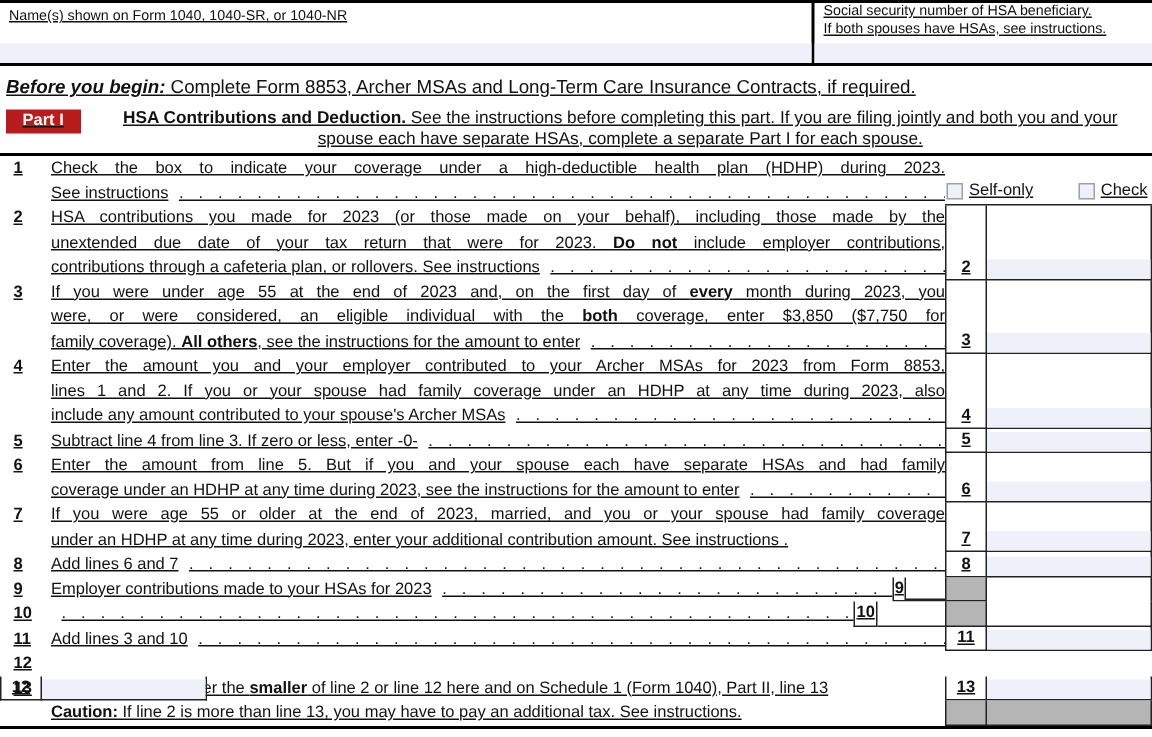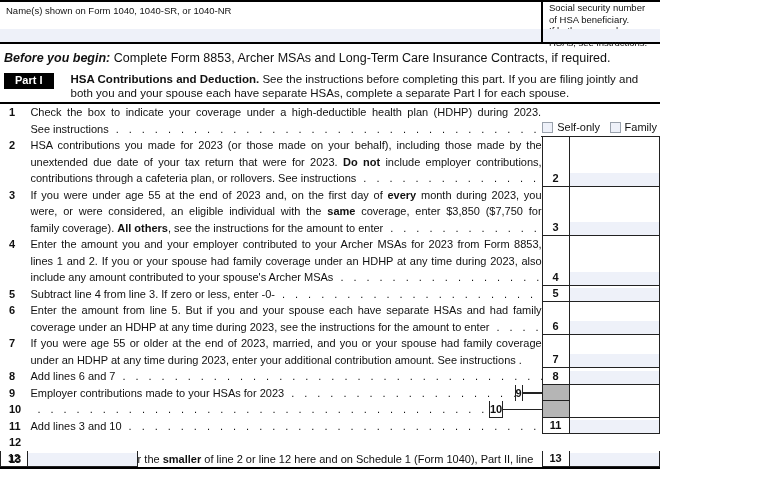--- a/index.html
+++ b/index.html
@@ -1,44 +1,44 @@
 <!DOCTYPE html>
 <html><head>
 <meta charset="utf-8">
 <style>
   * { margin:0; padding:0; box-sizing:border-box; }
   html,body { background:#fff; }
   body { width:768px; font-family:"Liberation Sans", sans-serif; color:#111; }
-  .form { position:relative; width:660px; height:491px; background:#fff; overflow:hidden; }
+  .form { position:relative; width:768px; height:491px; background:#fff; overflow:hidden;text-decoration:underline; }
 
   .toprule { height:2px; background:#000; }
   .botrule { height:2px; background:#000; }
 
   
   .hdr { display:flex; height:42px; border-bottom:2px solid #000; }
   .hdr-left { position:relative; width:543px; border-right:2px solid #000; padding:3px 6px; font-size:9.5px; }
   .hdr-right { position:relative; flex:1; padding:0 6px; font-size:9.5px; line-height:11.5px; }
   .hdr-fill { position:absolute; left:0; right:0; bottom:0; height:13px; background:#eef1f9; }
 
   
   .byb { padding:7px 4px 6px 4px; font-size:12.5px; }
   .byb b { font-style:italic; }
 
   
   .part { display:flex; align-items:flex-start; padding:2px 0 2px 4px; border-bottom:2px solid #000; }
-  .part-label { background:#000000; color:#fff; font-weight:bold; font-size:11px; line-height:13px; padding:1px 11px 2px; margin-right:17px; flex:0 0 auto; }
-  .part-text { font-size:11.5px; line-height:13.5px; width:686px; }
+  .part-label { background:#b91c1c; color:#fff; font-weight:bold; font-size:11px; line-height:13px; padding:1px 11px 2px; margin-right:17px; flex:0 0 auto; }
+  .part-text { font-size:11.5px; line-height:13.5px; width:686px;text-align:center; }
 
   
   .line { display:flex; }
   .ln-no { width:34px; padding-left:9px; font-weight:bold; font-size:11px; line-height:16.5px; }
   .ln-text { width:596px; font-size:11px; overflow:hidden; }
   .trow { height:16.5px; line-height:16.5px; overflow:hidden; }
   .just { text-align:justify; text-align-last:justify; }
-  .flexrow { display:flex; align-items:center; }
+  .flexrow { display:flex; align-items:flex-end; }
   .textwrap { white-space:nowrap; flex:0 0 auto; }
   .dots { flex:1 1 auto; overflow:hidden; white-space:nowrap; letter-spacing:10px; padding-left:7px; }
 
   .rc { display:flex; width:138px; }
   .rc-no { width:28px; border-left:1px solid #222; border-right:1px solid #222; display:flex; align-items:flex-end; justify-content:center; font-size:11px; font-weight:bold; line-height:15px; }
   .rc-amt { flex:1; position:relative; border-right:1px solid #222; }
   .bb { border-bottom:1px solid #222; }
   .gray { background:#b5b5b5; }
   .strip { position:absolute; left:0; right:0; bottom:0; height:13px; background:#eef1f9; }
 
@@ -87,21 +87,21 @@
             <span class="dots">..........................................................................................</span>
           </div>
         </div>
         <div class="rc-checks">
           <span class="cbp">
             <span class="cb"></span>
             <span>Self-only</span>
           </span>
           <span class="cbp">
             <span class="cb"></span>
-            <span>Family</span>
+            <span>Check</span>
           </span>
         </div>
       </div>
       <div class="line" style="height: 49.5px;">
         <div class="ln-no">2</div>
         <div class="ln-text">
           <div class="trow just"><span class="seg">HSA contributions you made for 2023 (or those made on your behalf), including those made by the</span></div>
           <div class="trow just"><span class="seg">unextended due date of your tax return that were for 2023. </span><b class="seg">Do not</b><span class="seg"> include employer contributions,</span></div>
           <div class="trow flexrow">
             <span class="textwrap"><span class="seg">contributions through a cafeteria plan, or rollovers. See instructions</span></span>
@@ -112,21 +112,21 @@
           <div class="rc-no bb">2</div>
           <div class="rc-amt bb">
             <div class="strip"></div>
           </div>
         </div>
       </div>
       <div class="line" style="height: 49.5px;">
         <div class="ln-no">3</div>
         <div class="ln-text">
           <div class="trow just"><span class="seg">If you were under age 55 at the end of 2023 and, on the first day of </span><b class="seg">every</b><span class="seg"> month during 2023, you</span></div>
-          <div class="trow just"><span class="seg">were, or were considered, an eligible individual with the </span><b class="seg">same</b><span class="seg"> coverage, enter $3,850 ($7,750 for</span></div>
+          <div class="trow just"><span class="seg">were, or were considered, an eligible individual with the </span><b class="seg">both</b><span class="seg"> coverage, enter $3,850 ($7,750 for</span></div>
           <div class="trow flexrow">
             <span class="textwrap"><span class="seg">family coverage). </span><b class="seg">All others</b><span class="seg">, see the instructions for the amount to enter</span></span>
             <span class="dots">..........................................................................................</span>
           </div>
         </div>
         <div class="rc">
           <div class="rc-no bb">3</div>
           <div class="rc-amt bb">
             <div class="strip"></div>
           </div>
@@ -272,16 +272,26 @@
         <div class="ln-text">
           <div class="trow"><b class="seg">HSA deduction.</b><span class="seg"> Enter the </span><b class="seg">smaller</b><span class="seg"> of line 2 or line 12 here and on Schedule 1 (Form 1040), Part II, line 13</span></div>
         </div>
         <div class="rc">
           <div class="rc-no bb">13</div>
           <div class="rc-amt bb">
             <div class="strip"></div>
           </div>
         </div>
       </div>
+      <div class="line" style="height: 16.5px;">
+        <div class="ln-no"></div>
+        <div class="ln-text">
+          <div class="trow"><b class="seg">Caution:</b><span class="seg"> If line 2 is more than line 13, you may have to pay an additional tax. See instructions.</span></div>
+        </div>
+        <div class="rc">
+          <div class="rc-no bb gray"></div>
+          <div class="rc-amt bb gray"></div>
+        </div>
+      </div>
     </div>
 
   <div class="botrule"></div>
 </div>
 
 </body></html>

